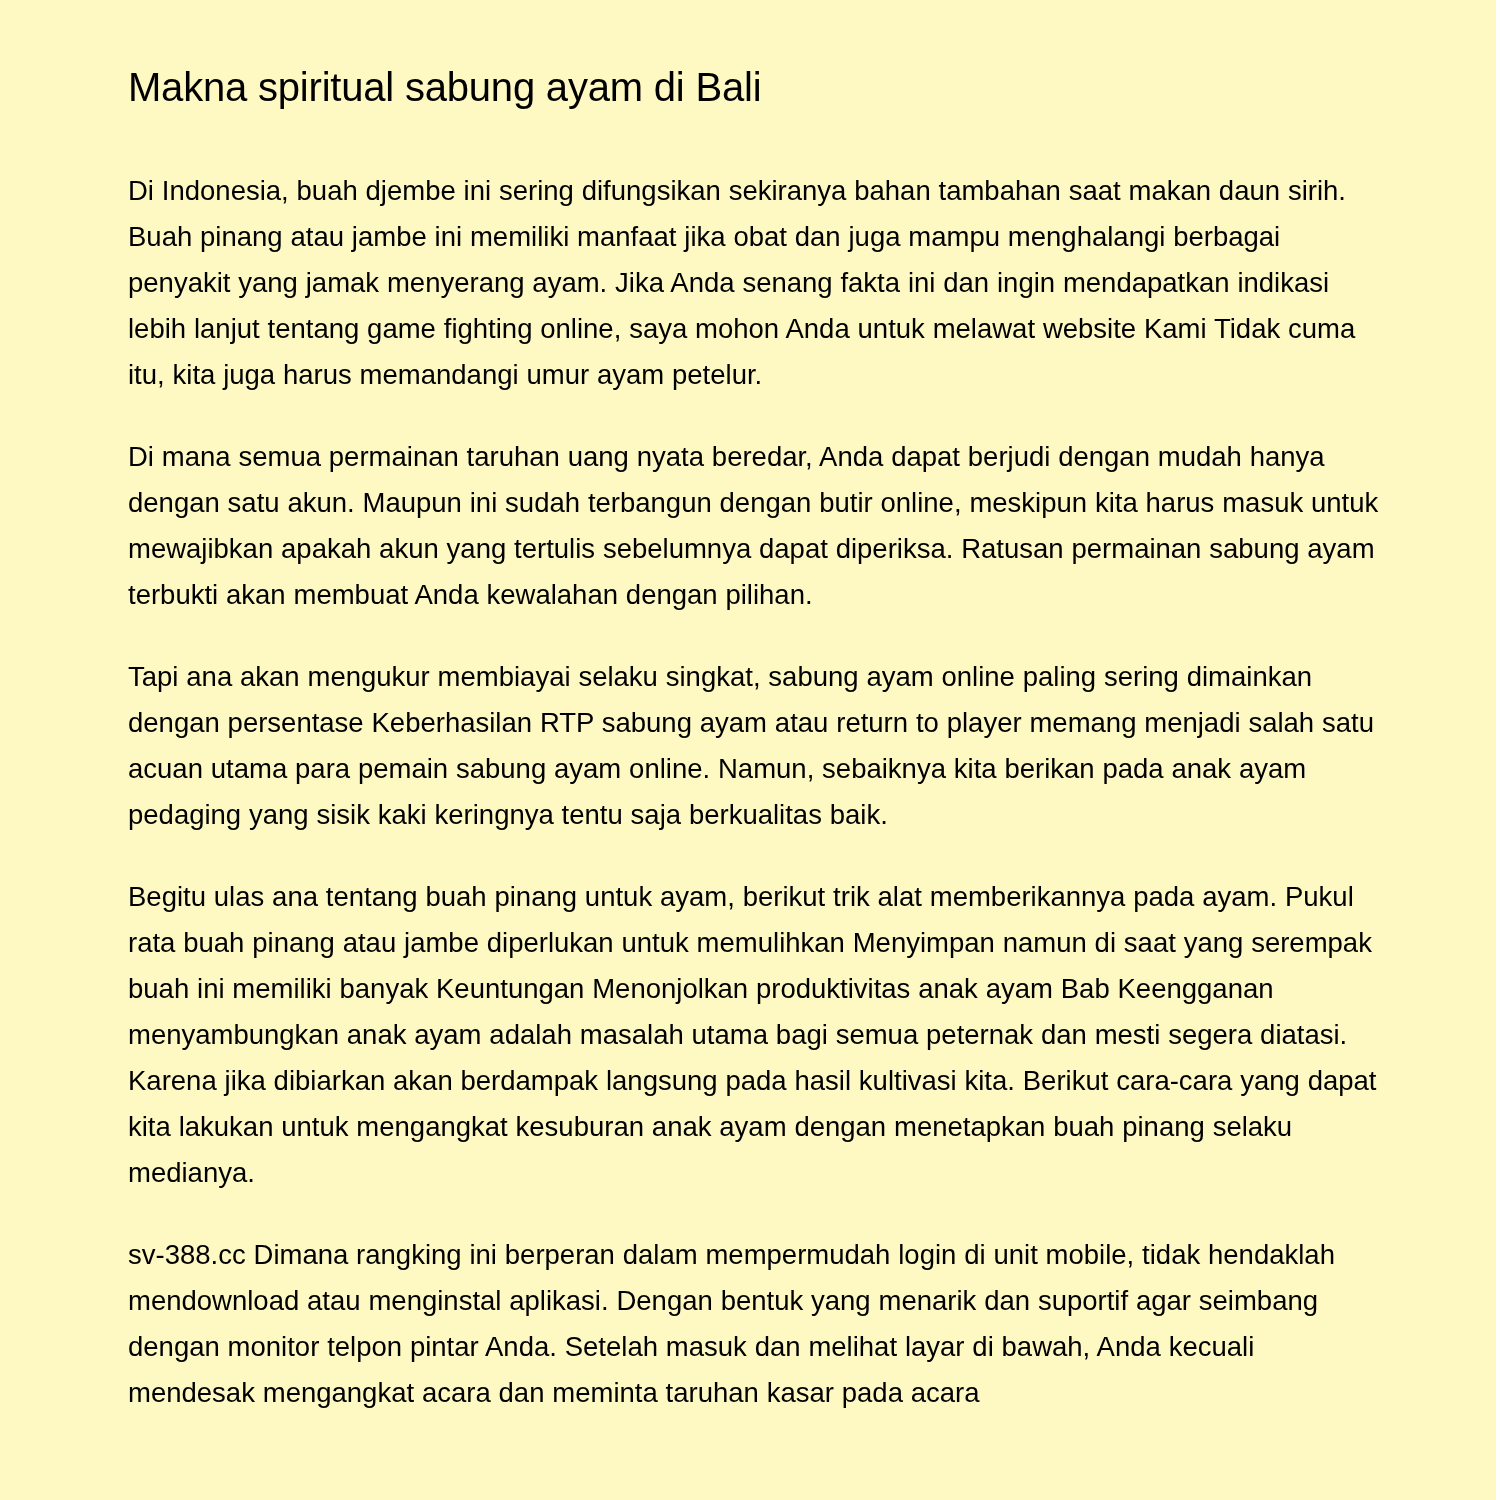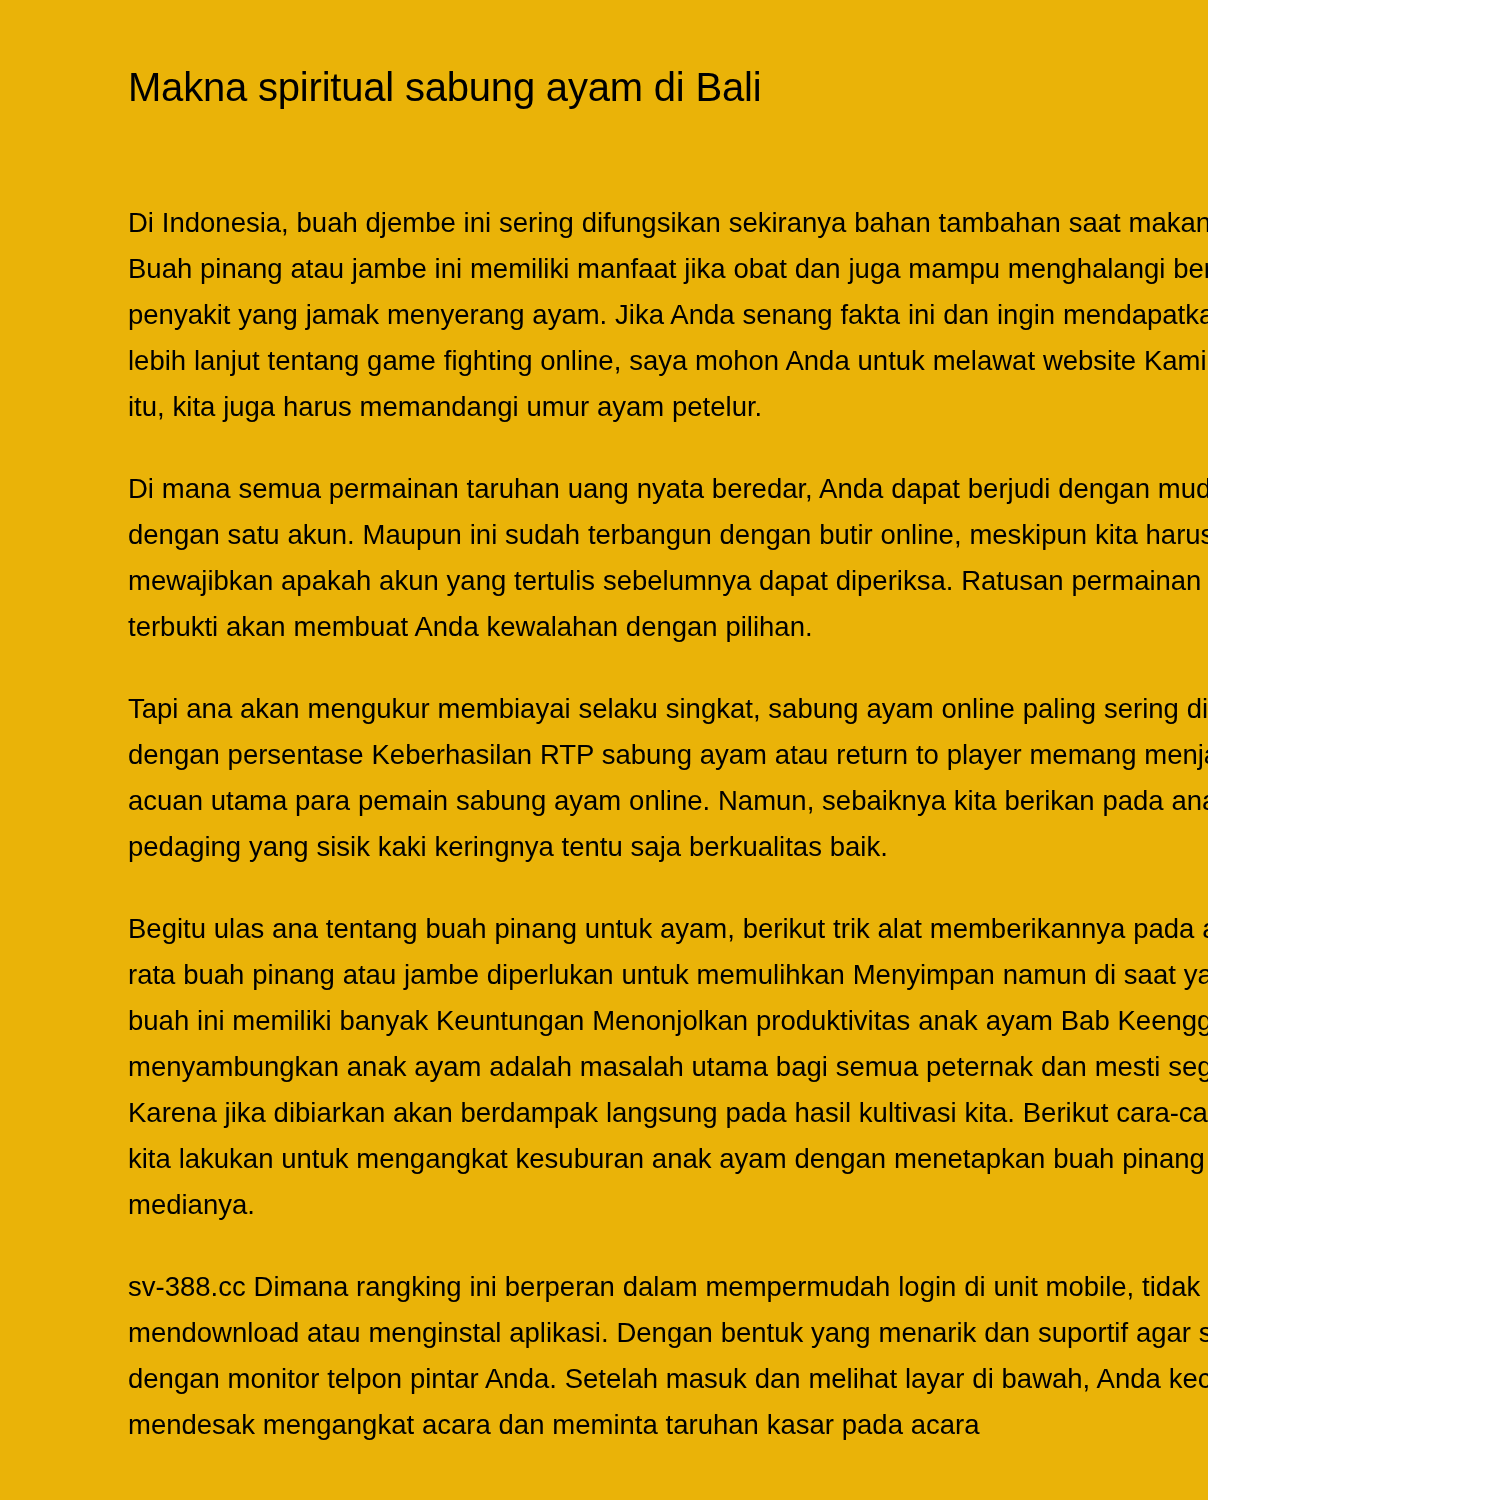--- a/index.html
+++ b/index.html
@@ -12,23 +12,23 @@
     width: 1500px;
     height: 1500px;
     overflow: hidden;
     font-family: "Liberation Sans", sans-serif;
     color: #000000;
     -webkit-font-smoothing: antialiased;
   }
 
   .page {
     position: relative;
-    width: 1208px;
+    width: 1496px;
     height: 1500px;
-    background: #eab308;
+    background: #fef9c3;
     box-sizing: border-box;
     padding: 0;
     overflow: hidden;
   }
 
   .doc-body {
     position: absolute;
     left: 128px;
     top: 0;
     width: 1256px;
@@ -49,21 +49,21 @@
     font-size: 27.5px;
     font-weight: 400;
     line-height: 46px;
     color: #000000;
     margin: 0;
     text-align: left;
     word-spacing: 0.2px;
   }
 
   
-  .p-gap-first { margin-top: 88px; }
+  .p-gap-first { margin-top: 56px; }
   .p-gap       { margin-top: 36px; }
 
 </style>
 </head>
 <body>
 
 <div class="page">
   <div class="doc-body">
 
     <h1 class="doc-title">Makna spiritual sabung ayam di Bali</h1>

